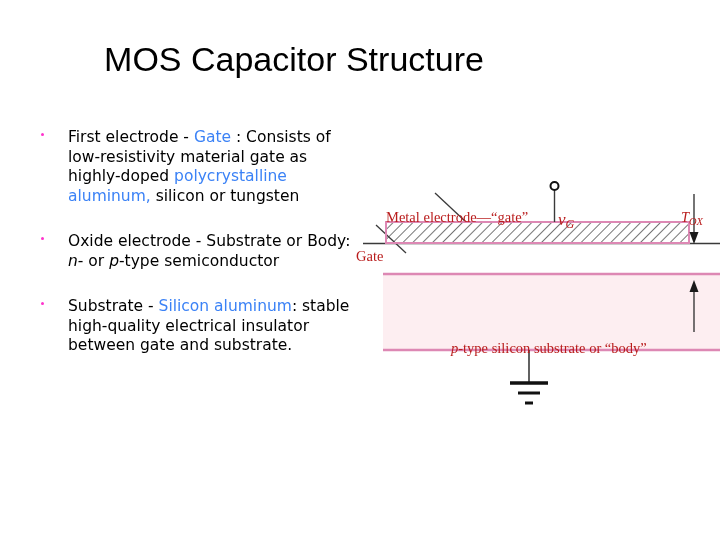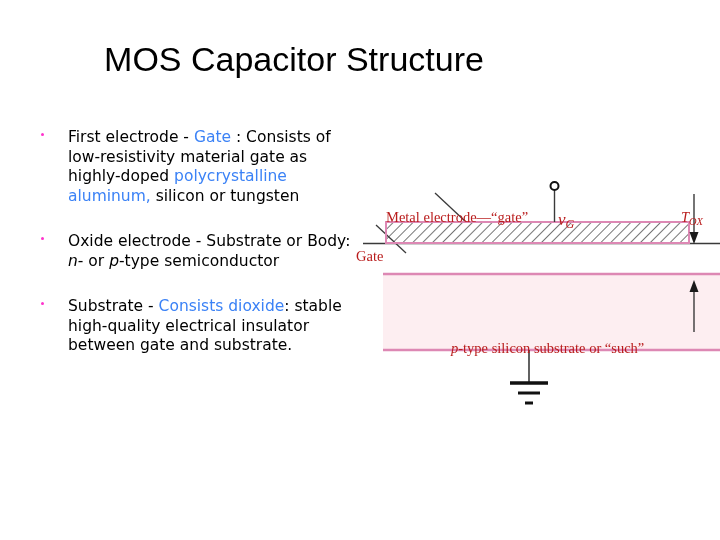--- a/index.html
+++ b/index.html
@@ -101,21 +101,21 @@
     <span class="hl-magenta">First electrode</span><span> - </span><span class="hl-blue">Gate</span><span> : Consists of  low-resistivity material gate as highly-doped </span><span class="hl-blue">polycrystalline aluminum,</span><span> silicon or tungsten</span>
   </div>
 
   <div class="bullet-item">
     <span class="bullet-marker"></span>
     <span class="hl-magenta">Oxide electrode</span><span> - Substrate or Body: </span><span class="ital">n</span><span>- or </span><span class="ital">p</span><span>-type semiconductor</span>
   </div>
 
   <div class="bullet-item">
     <span class="bullet-marker"></span>
-    <span class="hl-magenta">Substrate</span><span> - </span><span class="hl-blue">Consists dioxide</span><span>: stable high-quality electrical insulator between gate and substrate.</span>
+    <span class="hl-magenta">Substrate</span><span> - </span><span class="hl-blue">Silicon aluminum</span><span>: stable high-quality electrical insulator between gate and substrate.</span>
   </div>
 
 </div>
 
 <div id="figure">
 
   <svg width="364" height="260" viewBox="0 0 364 260">
 
     <defs>
       <pattern id="hatch" width="7" height="7" patternTransform="rotate(45)" patternUnits="userSpaceOnUse">
@@ -151,15 +151,15 @@
   </svg>
 
   <div class="fig-label" id="label-metal-electrode">Metal electrode—“gate”</div>
 
   <div class="fig-label" id="label-oxide">Gate</div>
 
   <div class="fig-label" id="label-vg"><span>v</span><span class="sub">G</span></div>
 
   <div class="fig-label" id="label-tox"><span>T</span><span class="sub">OX</span></div>
 
-  <div class="fig-label" id="label-substrate"><span class="ital">p</span><span>-type silicon substrate or “such”</span></div>
+  <div class="fig-label" id="label-substrate"><span class="ital">p</span><span>-type silicon substrate or “body”</span></div>
 
 </div>
 
 </body></html>

